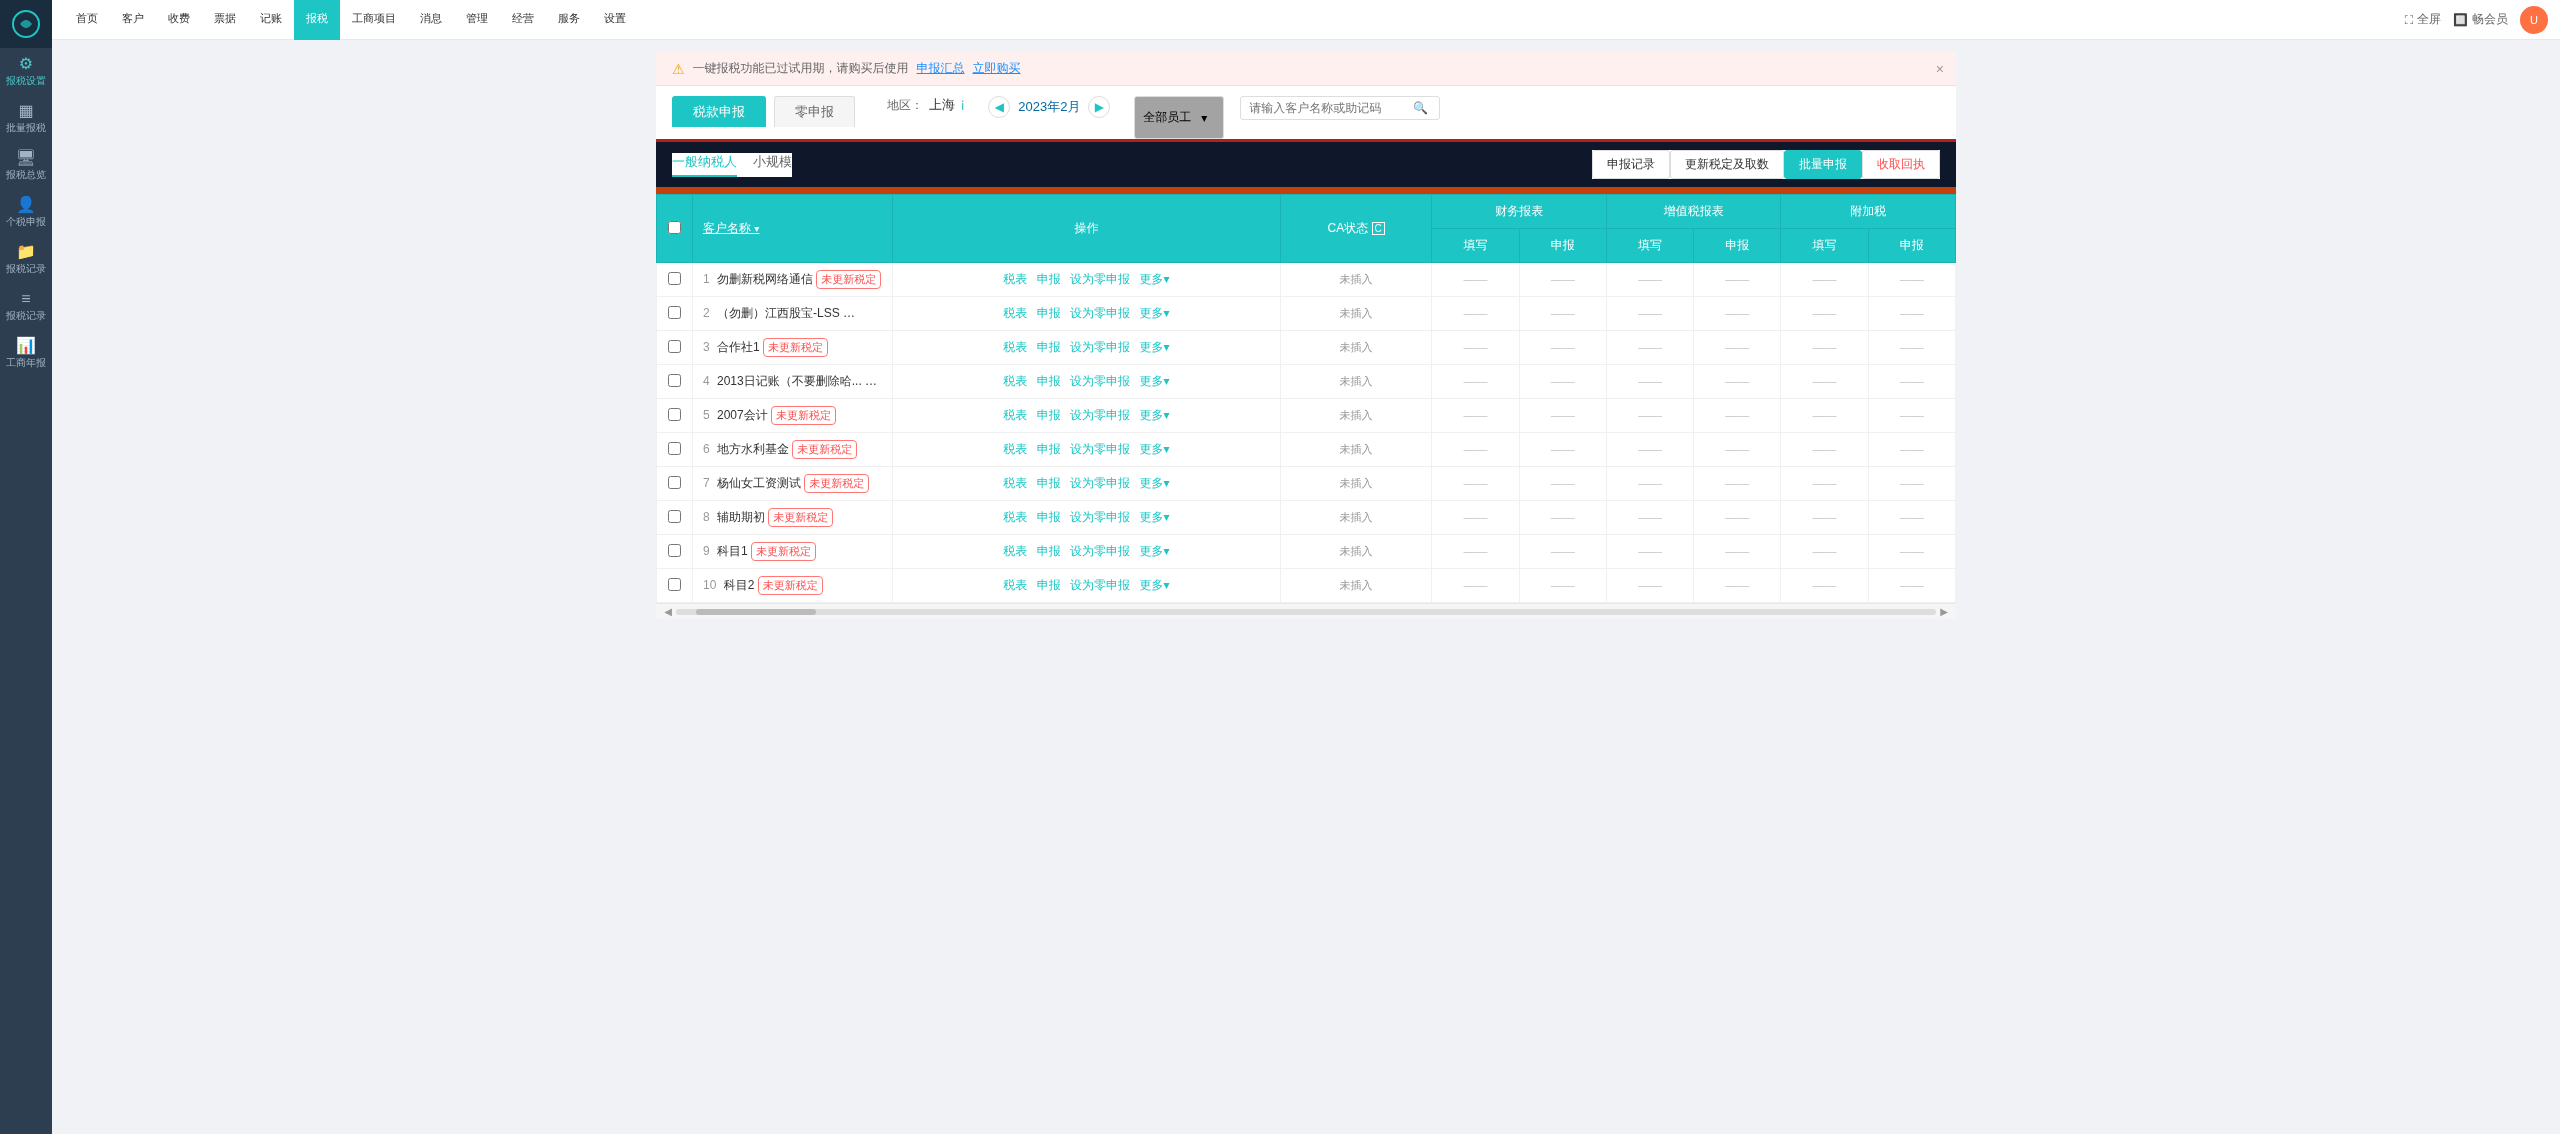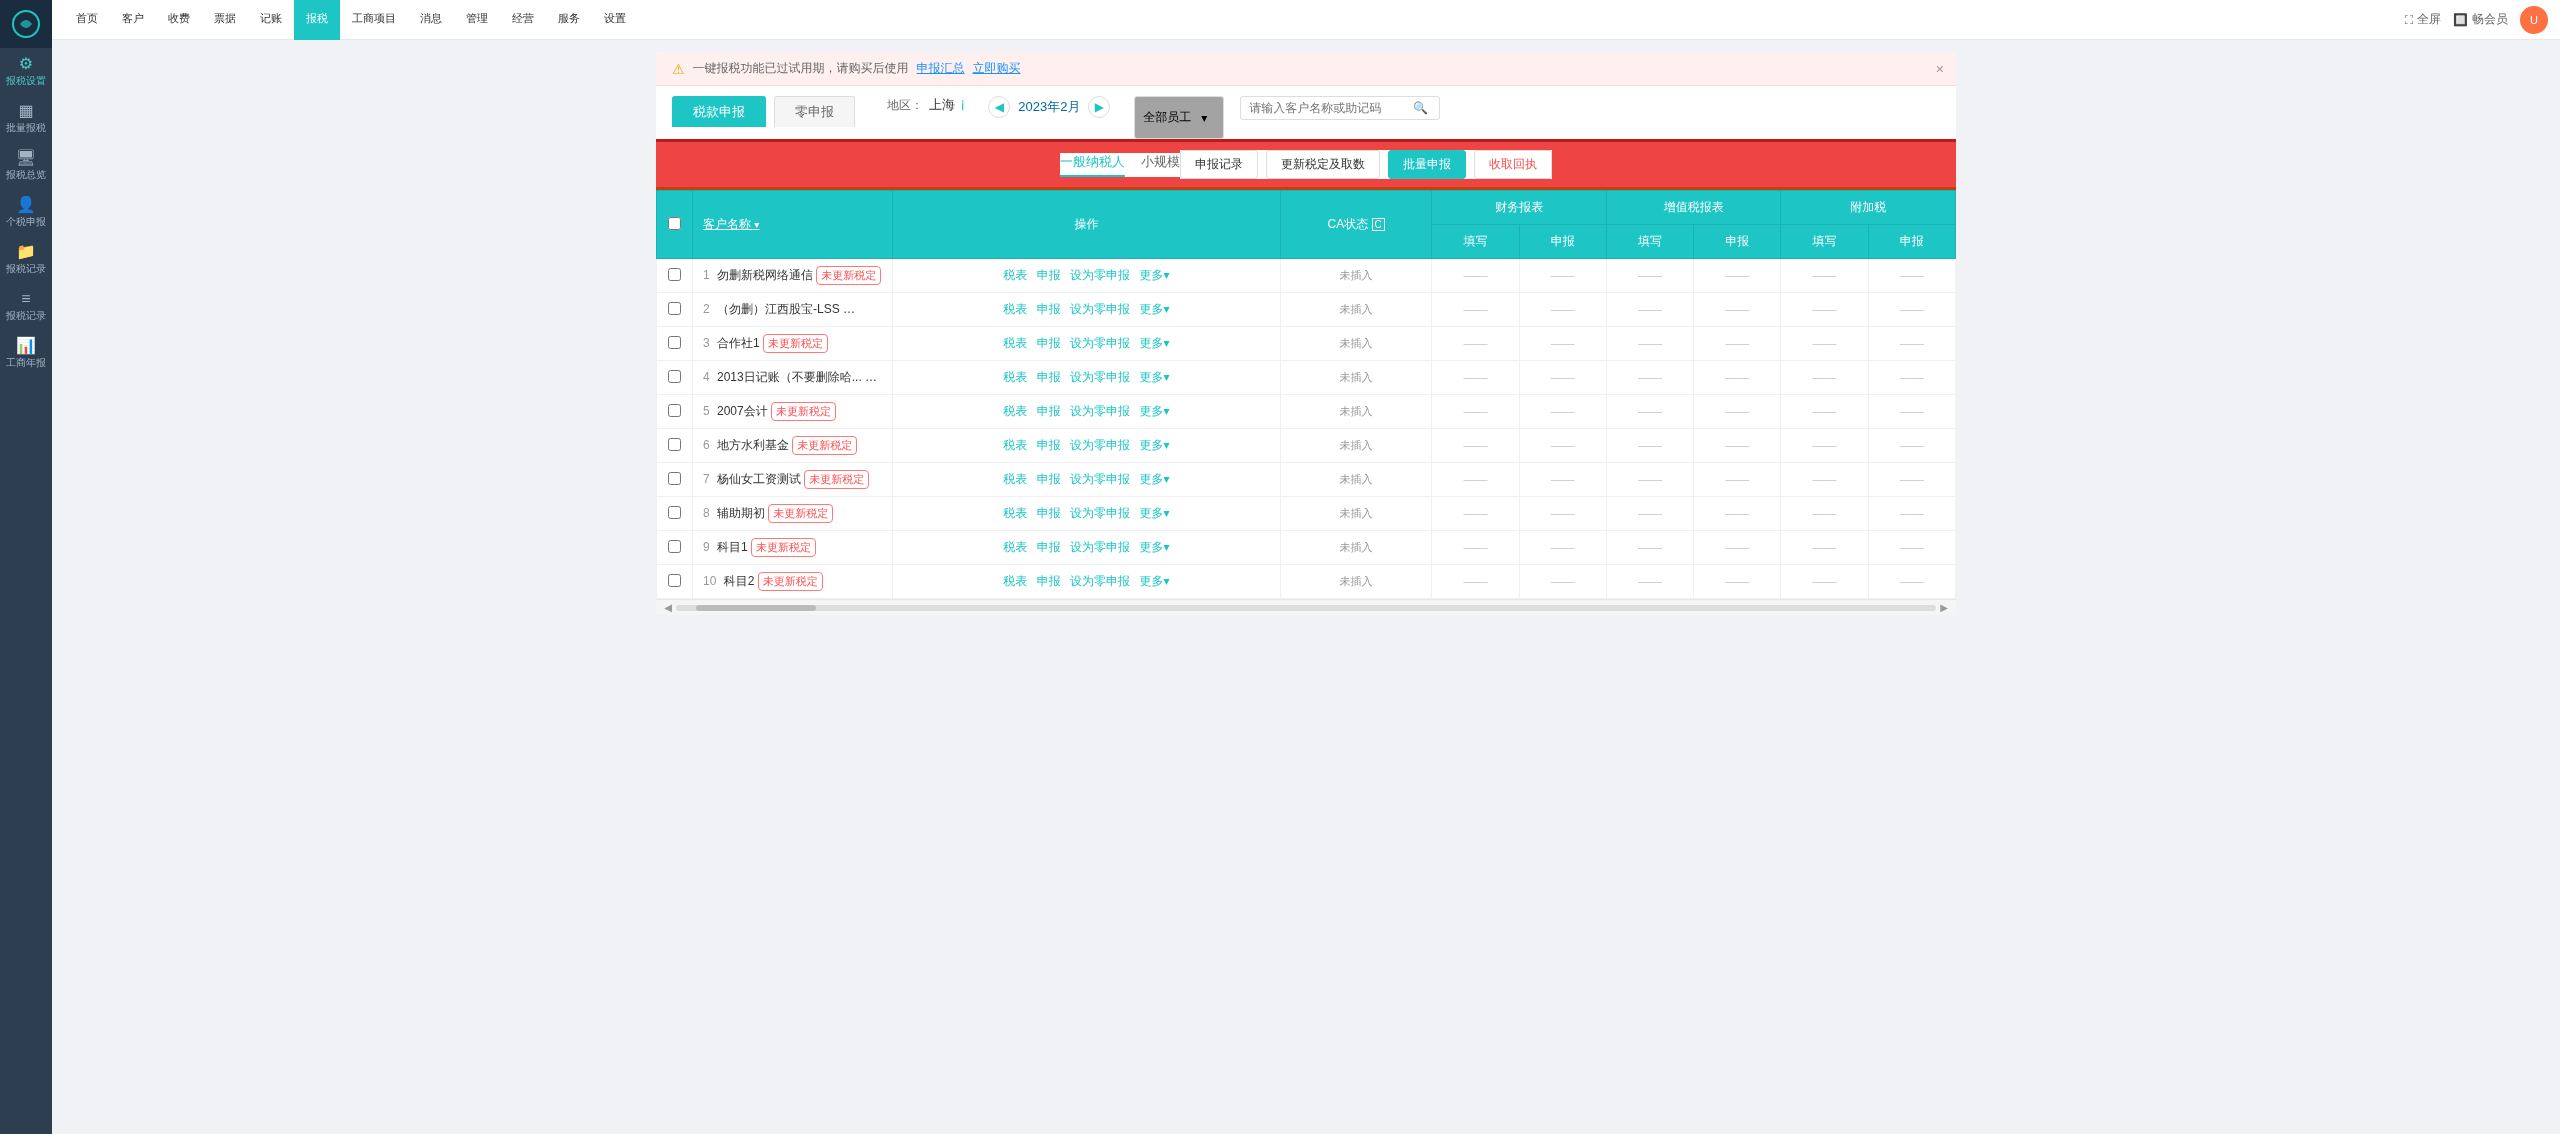--- a/index.html
+++ b/index.html
@@ -246,21 +246,20 @@
       border-bottom-color: #1dc5c5;
       font-weight: 500;
     }
 
     
     .action-bar {
       padding: 8px 16px;
       display: flex;
       align-items: center;
       justify-content: flex-end;
-      gap: 8px;
       background: #fff;
       border-bottom: 1px solid #e8e8e8;
     }
 
     
     .table-wrap {
       overflow-x: auto;
       background: #fff;
     }
     table {
@@ -454,21 +453,21 @@
           <span>全部员工</span>
           <span>▾</span>
         </div>
 
         <div class="search-box" style="margin-left: 8px;">
           <input type="text" placeholder="请输入客户名称或助记码" style="">
           <span style="cursor:pointer; color:#bbb;">🔍</span>
         </div>
       </div>
 
-      <div style="background:#ef4444; padding: 8px 16px; display: flex; align-items: center; justify-content: center; border-bottom: 3px solid #c2410c;">
+      <div style="background:#0f172a; padding: 8px 16px; display: flex; align-items: center; justify-content: space-between; border-bottom: 7px solid #c2410c;">
         <div class="sub-tabs" style="padding: 0; border: none;">
           <div class="sub-tab active">一般纳税人</div>
           <div class="sub-tab">小规模</div>
         </div>
         <div class="action-bar" style="padding: 0; border: none;">
           <button class="btn-default">申报记录</button>
           <button class="btn-default">更新税定及取数</button>
           <button class="btn-primary">批量申报</button>
           <button class="btn-default" style="color: #ff4d4f;">收取回执</button>
         </div>

